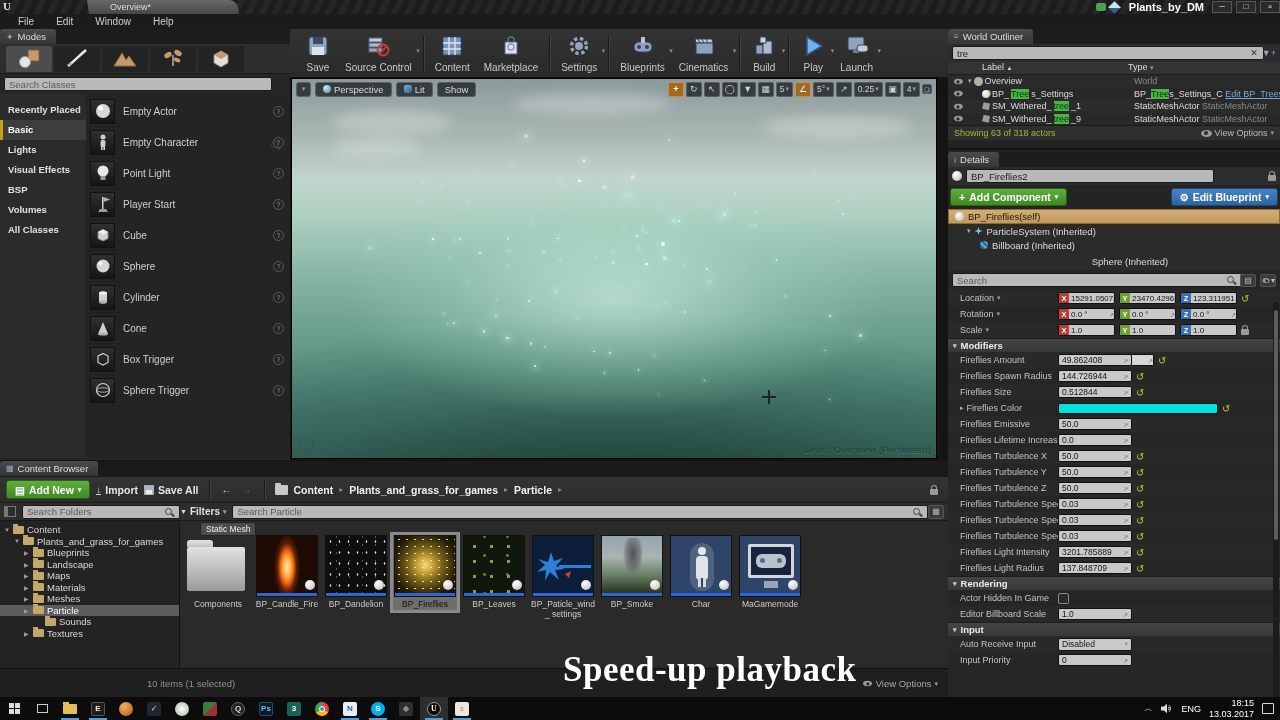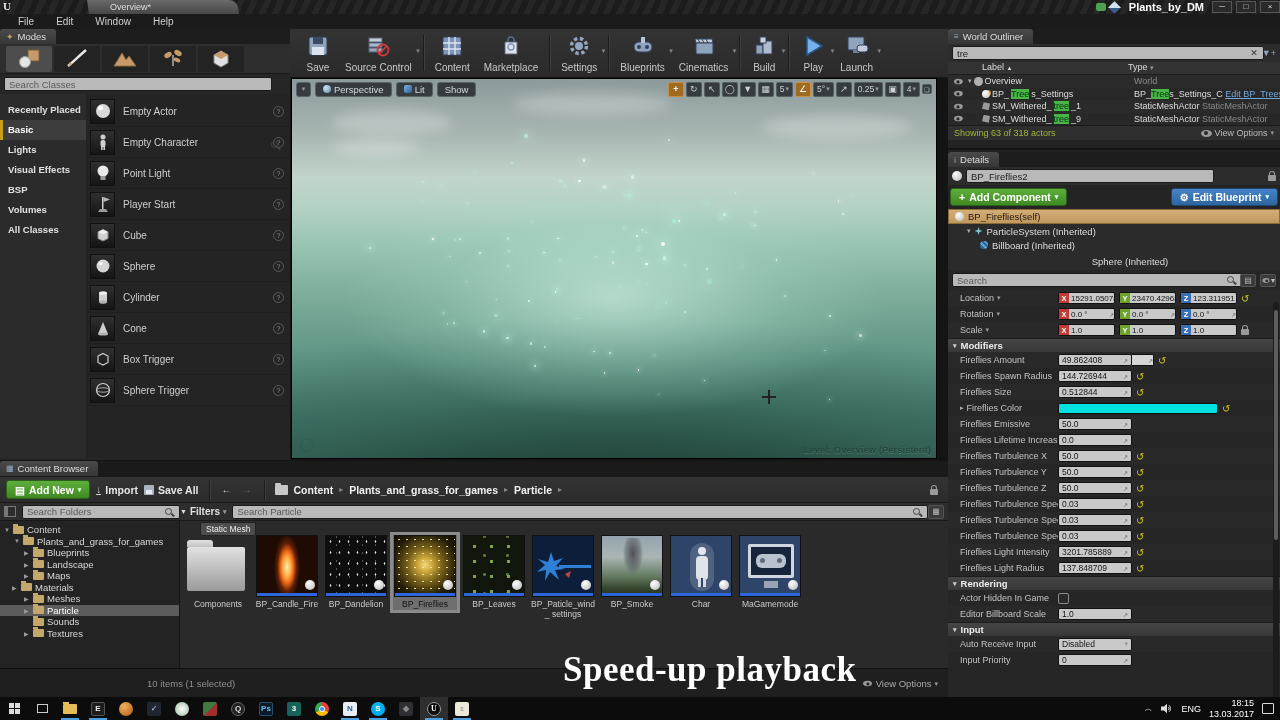--- a/index.html
+++ b/index.html
@@ -1148,36 +1148,36 @@
           <div class="tree-row" style="padding-left: 24px;">
             <span class="arrow">▶</span>
             <span class="tfold"></span>
             <span>Landscape</span>
           </div>
           <div class="tree-row" style="padding-left: 24px;">
             <span class="arrow">▶</span>
             <span class="tfold"></span>
             <span>Maps</span>
           </div>
-          <div class="tree-row" style="padding-left: 12px;">
+          <div class="tree-row" style="padding-left: 24px;">
             <span class="arrow">▶</span>
             <span class="tfold"></span>
             <span>Materials</span>
           </div>
           <div class="tree-row" style="padding-left: 24px;">
             <span class="arrow">▶</span>
             <span class="tfold"></span>
             <span>Meshes</span>
           </div>
           <div class="tree-row sel" style="padding-left: 24px;">
             <span class="arrow">▶</span>
             <span class="tfold"></span>
             <span>Particle</span>
           </div>
-          <div class="tree-row" style="padding-left: 24px;">
+          <div class="tree-row" style="padding-left: 24px; margin-left: 12px;">
             <span class="arrow"></span>
             <span class="tfold"></span>
             <span>Sounds</span>
           </div>
           <div class="tree-row" style="padding-left: 24px;">
             <span class="arrow">▶</span>
             <span class="tfold"></span>
             <span>Textures</span>
           </div>
         </div>

